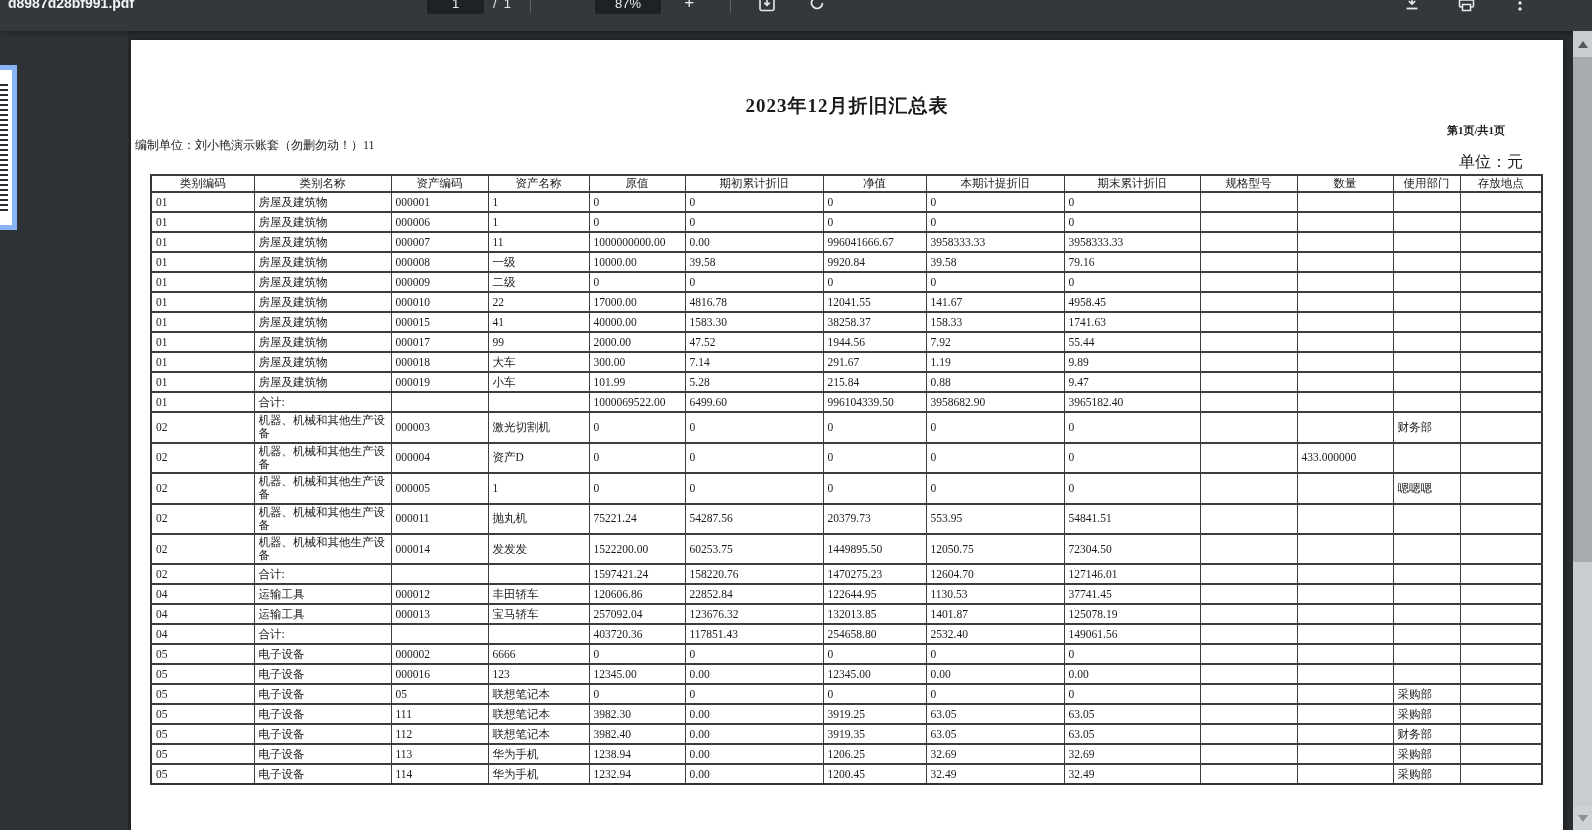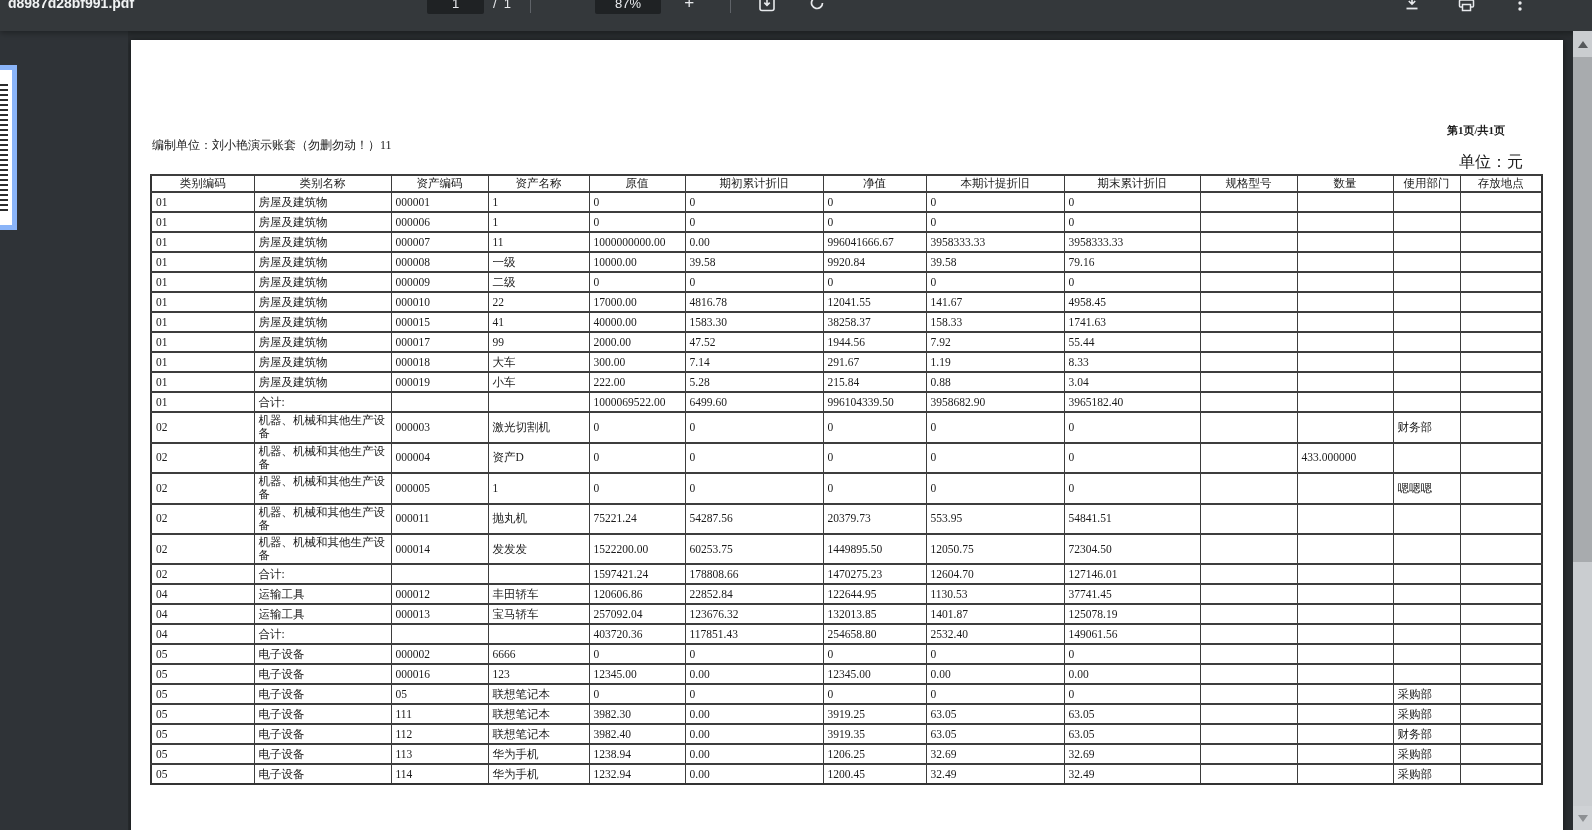--- a/index.html
+++ b/index.html
@@ -35,21 +35,21 @@
   .sidebar { position:absolute; left:0; top:31px; width:128px; height:799px; background:#2f3337; z-index:10; }
   .thumb { position:absolute; left:-200px; top:34px; width:217px; height:165px;
            border:5px solid #8ab4f8; background:#ffffff; }
   .thumb-lines { position:absolute; left:4px; right:4px; top:14px; bottom:14px;
                  background:repeating-linear-gradient(to bottom,#2b2b2b 0 2px,#ffffff 2px 5px); }
 
   
   .page { position:absolute; left:131px; top:40px; width:1432px; height:1160px;
           background:#ffffff; z-index:5; box-shadow:0 1px 6px rgba(0,0,0,.5); color:#1a1a1a; }
   .doc-title { margin-top:53px; text-align:center; font-size:19px; font-weight:bold; letter-spacing:1px; }
-  .meta-left  { position:absolute; left:21px;  top:97px;  font-size:12px; }
+  .meta-left  { position:absolute; left:4px;  top:97px;  font-size:12px; }
   .meta-page  { position:absolute; right:58px; top:83px;  font-size:11px;font-weight:bold; }
   .meta-unit  { position:absolute; right:40px; top:112px; font-size:16px; }
 
   
   table.report { position:absolute; left:19px; top:134px; width:1391px;
                  border-collapse:collapse; table-layout:fixed; font-size:11.5px; }
   .report th, .report td { border:1px solid #3d3d3d; border-top-width:2px; border-bottom-width:1px;
                  padding:1px 4px; line-height:1.15; vertical-align:middle;
                  overflow:hidden; word-break:break-all; }
   .report { border:2px solid #333; }
@@ -122,20 +122,21 @@
   </div>
 </div>
 
 <div class="sidebar">
   <div class="thumb">
     <div class="thumb-lines"></div>
   </div>
 </div>
 
 <div class="page">
+  <div class="doc-title">2023年12月折旧汇总表</div>
   <div class="meta-left">编制单位：刘小艳演示账套（勿删勿动！）11</div>
   <div class="meta-page">第1页/共1页</div>
   <div class="meta-unit">单位：元</div>
 
   <table class="report">
     <colgroup>
       <col style="width:103px">
         <col style="width:137px">
         <col style="width:97px">
         <col style="width:101px">
@@ -289,36 +290,36 @@
         </tr>
         <tr>
           <td>01</td>
           <td>房屋及建筑物</td>
           <td>000018</td>
           <td>大车</td>
           <td>300.00</td>
           <td>7.14</td>
           <td>291.67</td>
           <td>1.19</td>
-          <td>8.33</td>
+          <td>9.89</td>
           <td></td>
           <td></td>
           <td></td>
           <td></td>
         </tr>
         <tr>
           <td>01</td>
           <td>房屋及建筑物</td>
           <td>000019</td>
           <td>小车</td>
-          <td>222.00</td>
+          <td>101.99</td>
           <td>5.28</td>
           <td>215.84</td>
           <td>0.88</td>
-          <td>3.04</td>
+          <td>9.47</td>
           <td></td>
           <td></td>
           <td></td>
           <td></td>
         </tr>
         <tr>
           <td>01</td>
           <td>合计:</td>
           <td></td>
           <td></td>
@@ -406,21 +407,21 @@
           <td></td>
           <td></td>
           <td></td>
         </tr>
         <tr>
           <td>02</td>
           <td>合计:</td>
           <td></td>
           <td></td>
           <td>1597421.24</td>
-          <td>178808.66</td>
+          <td>158220.76</td>
           <td>1470275.23</td>
           <td>12604.70</td>
           <td>127146.01</td>
           <td></td>
           <td></td>
           <td></td>
           <td></td>
         </tr>
         <tr>
           <td>04</td>

